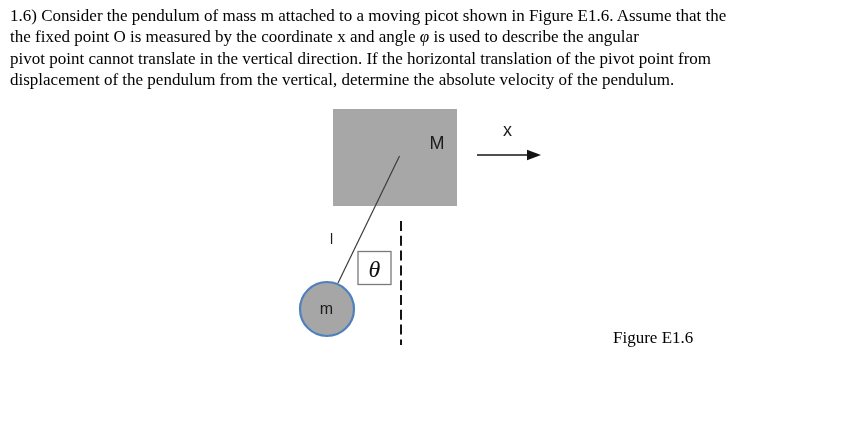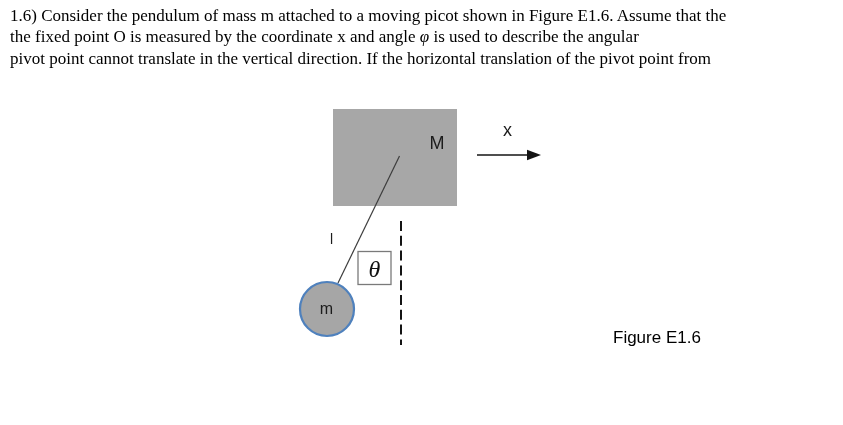--- a/index.html
+++ b/index.html
@@ -41,34 +41,35 @@
     font-family: "Liberation Serif", serif;
     font-style: italic;
     font-size: 24px;
     fill: #111111;
   }
   .caption {
     position: absolute;
     left: 613px;
     top: 328px;
     font-size: 17px;
-    font-family: Liberation Sans, sans-serif;
+    font-family: Liberation Serif, serif;
     color: #000000;
     white-space: nowrap;
   }
 </style>
 </head>
 <body>
 
 <div class="page">
 
   <div class="problem">
     <div class="pline">1.6) Consider the pendulum of mass m attached to a moving picot shown in Figure E1.6. Assume that the</div>
     <div class="pline"><span>the fixed point O is measured by the coordinate x and angle </span><span class="sym">φ</span><span> is used to describe the angular</span></div>
     <div class="pline">pivot point cannot translate in the vertical direction. If the horizontal translation of the pivot point from</div>
+    <div class="pline">displacement of the pendulum from the vertical, determine the absolute velocity of the pendulum.</div>
   </div>
 
   <svg class="diagram" width="843" height="425" viewBox="0 0 843 425" xmlns="http://www.w3.org/2000/svg">
 
     <rect x="333" y="109" width="124" height="97" fill="#a7a7a7"></rect>
 
     <line x1="399.5" y1="156" x2="338" y2="283" stroke="#3d3d3d" stroke-width="1.2"></line>
 
     <line x1="401" y1="221" x2="401" y2="345" stroke="#141414" stroke-width="2" stroke-dasharray="10 4.8"></line>
 

